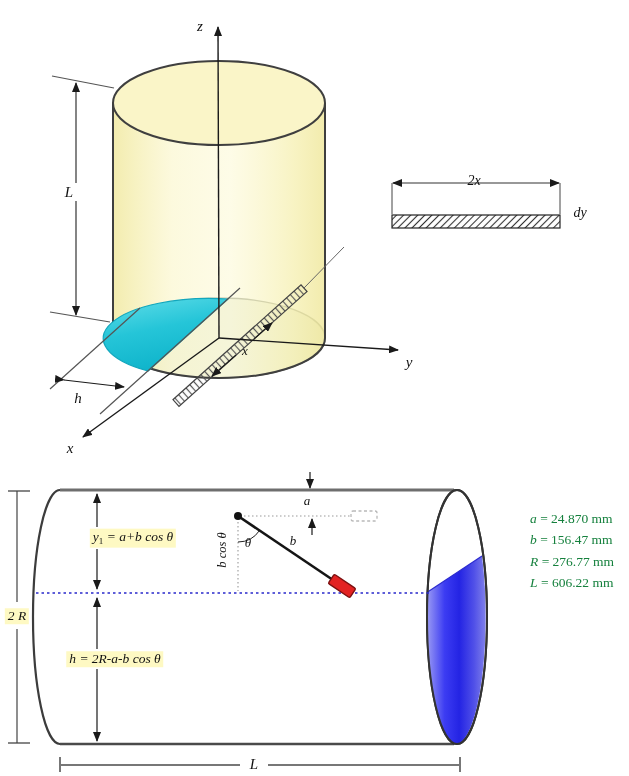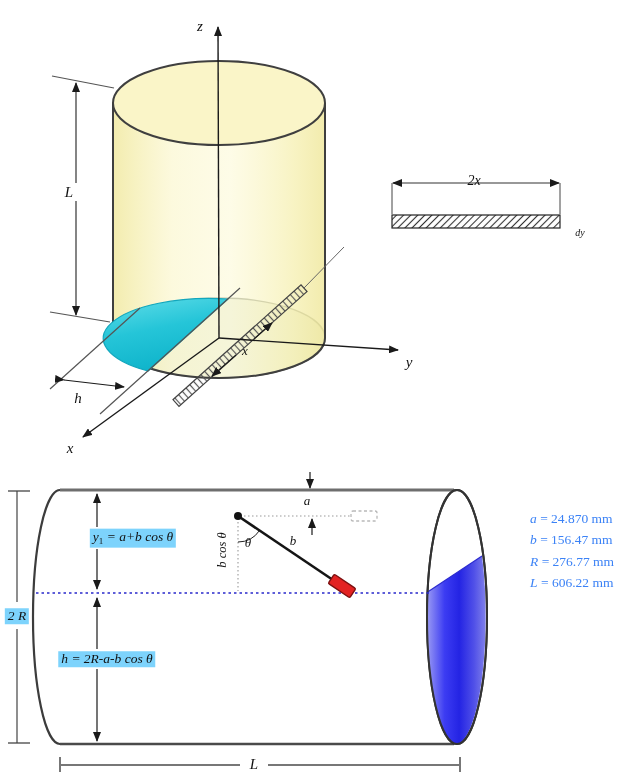--- a/index.html
+++ b/index.html
@@ -2,26 +2,26 @@
 <html><head>
 <meta charset="utf-8">
 <style>
   html,body{margin:0;padding:0;background:#fff;}
   #stage{position:relative;width:629px;height:776px;background:#fff;overflow:hidden;
          font-family:"Liberation Serif",serif;}
   #stage svg{position:absolute;left:0;top:0;}
   .lbl{position:absolute;transform:translate(-50%,-50%);font-family:"Liberation Serif",serif;
        font-style:italic;font-size:15px;color:#111;white-space:nowrap;line-height:1;}
   .sm{font-size:13px;}
-  .eq{font-size:13.5px;background:#7dd3fc;padding:1px 3px;}
+  .eq{font-size:13.5px;background:#fef9c3;padding:1px 3px;}
   .rot{transform:translate(-50%,-50%) rotate(-90deg);font-size:12.5px;}
   .pre{white-space:pre;}
   .it{font-style:italic;}
   sub{font-size:9px;font-style:normal;}
-  .vals{position:absolute;font-size:13.5px;color:#3b82f6;line-height:21.3px;font-style:normal;}
+  .vals{position:absolute;font-size:13.5px;color:#15803d;line-height:21.3px;font-style:normal;}
   .vr{white-space:pre;}
   .vi{font-style:italic;}
 </style>
 </head>
 <body>
 
 <div id="stage">
 
 <svg width="629" height="776" viewBox="0 0 629 776">
   <defs>
@@ -133,27 +133,27 @@
   <line x1="268" y1="765" x2="460" y2="765" stroke="#777" stroke-width="1.8"></line>
 </svg>
 
 <div class="lbl" style="left:200px;top:26px;">z</div>
 <div class="lbl" style="left:69px;top:192px;background:#fff;padding:1px 3px;">L</div>
 <div class="lbl" style="left:78px;top:398px;">h</div>
 <div class="lbl" style="left:70px;top:448px;">x</div>
 <div class="lbl" style="left:409px;top:362px;">y</div>
 <div class="lbl sm" style="left:245px;top:350px;">x</div>
 <div class="lbl" style="left:474px;top:181px;font-size:14px;">2x</div>
-<div class="lbl" style="left:580px;top:233px;font-size:10px;">dy</div>
+<div class="lbl" style="left:580px;top:213px;font-size:14px;">dy</div>
 
 <div class="lbl eq" style="left:17px;top:616px;">2 R</div>
 <div class="lbl eq" style="left:133px;top:538px;">
   <span class="it">y</span><sub>1</sub><span class="it pre"> = a+b cos θ</span>
 </div>
-<div class="lbl eq it" style="left:107px;top:659px;font-family:Liberation Serif, serif;">h = 2R-a-b cos θ</div>
+<div class="lbl eq it" style="left:115px;top:659px;font-family:Liberation Serif, serif;">h = 2R-a-b cos θ</div>
 <div class="lbl sm" style="left:307px;top:500px;">a</div>
 <div class="lbl sm" style="left:248px;top:542px;">θ</div>
 <div class="lbl sm" style="left:293px;top:540px;">b</div>
 <div class="lbl rot" style="left:222px;top:550px;">b cos θ</div>
 <div class="lbl" style="left:254px;top:764px;">L</div>
 
 <div class="vals" style="left:530px;top:508px;">
   <div><span class="vi">a</span><span class="vr"> = 24.870 mm</span></div>
   <div><span class="vi">b</span><span class="vr"> = 156.47 mm</span></div>
   <div><span class="vi">R</span><span class="vr"> = 276.77 mm</span></div>

